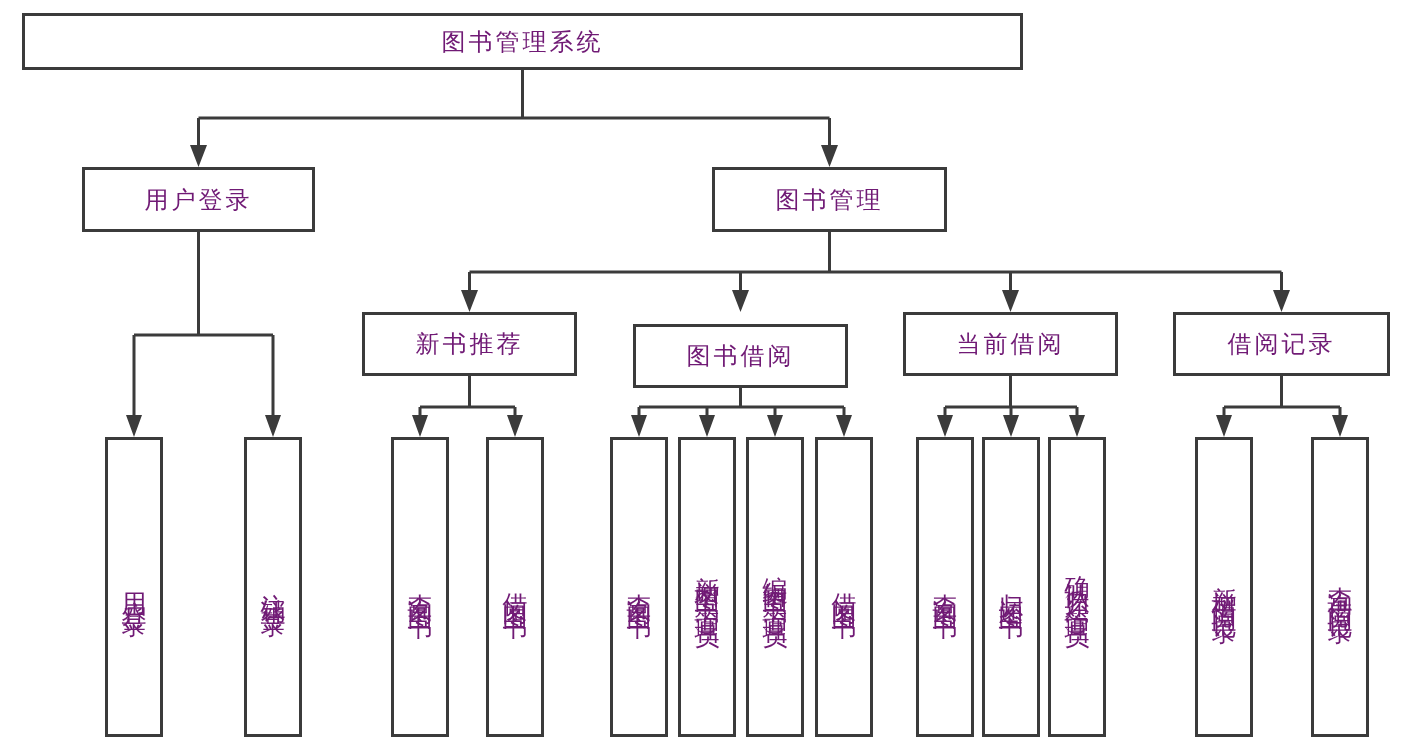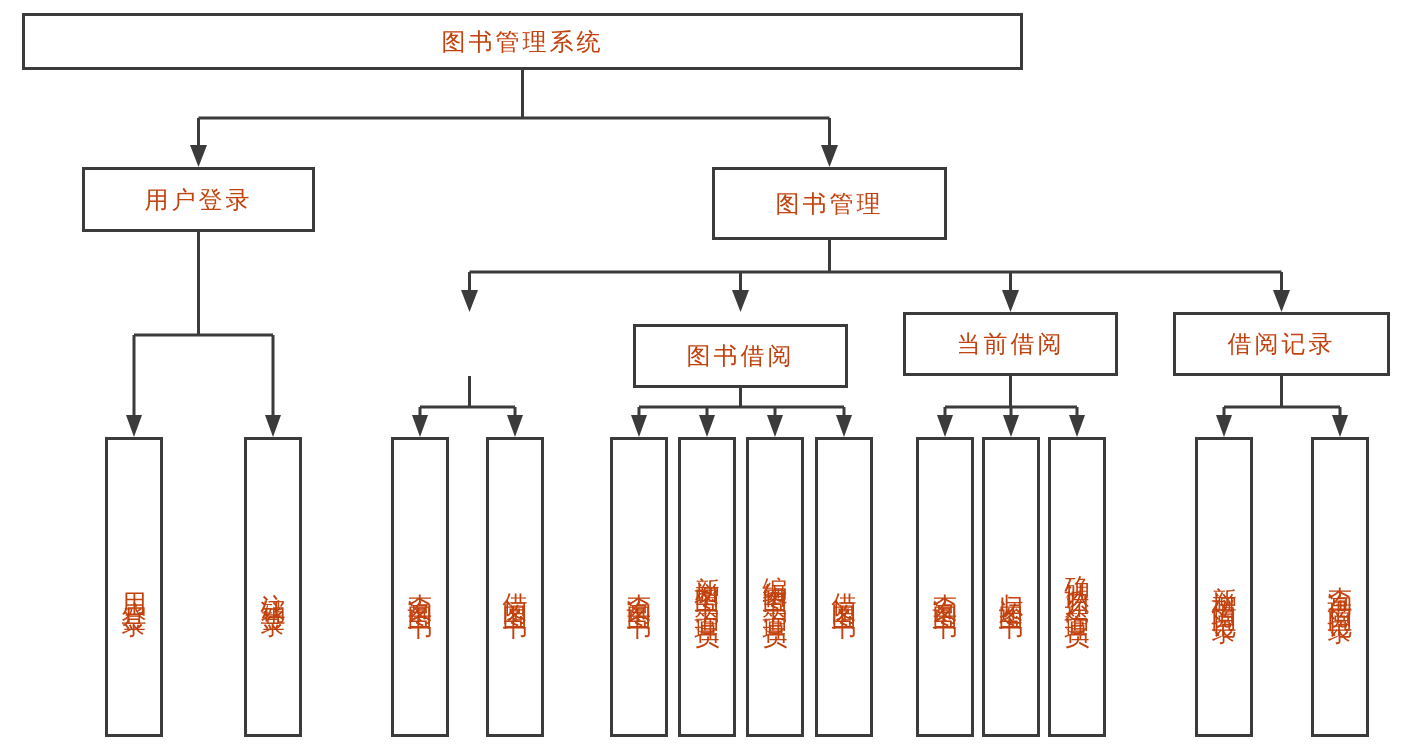--- a/index.html
+++ b/index.html
@@ -23,21 +23,21 @@
   }
   .node {
     position: absolute;
     box-sizing: border-box;
     border: 3px solid #3b3b3b;
     background: #ffffff;
     display: flex;
     align-items: center;
     justify-content: center;
     z-index: 2;
-    color: #c2410c;
+    color: #701a75;
   }
   .hbox span {
     font-size: 24px;
     letter-spacing: 3px;
     white-space: nowrap;
   }
   .vbox {
     width: 58px;
     height: 300px;
     top: 437px;
@@ -109,24 +109,27 @@
       M1332 415 L1348 415 L1340 437 Z"></path>
   </svg>
 
   <div class="node hbox" style="left:22px; top:13px; width:1001px; height:57px;">
     <span>图书管理系统</span>
   </div>
 
   <div class="node hbox" style="left:82px; top:167px; width:233px; height:65px;">
     <span>用户登录</span>
   </div>
-  <div class="node hbox" style="left:712px; top:167px; width:235px; height:73px;">
+  <div class="node hbox" style="left:712px; top:167px; width:235px; height:65px;">
     <span>图书管理</span>
   </div>
 
+  <div class="node hbox" style="left:362px; top:312px; width:215px; height:64px;">
+    <span>新书推荐</span>
+  </div>
   <div class="node hbox" style="left:633px; top:312px; width:215px; height:64px;margin-top:12px;">
     <span>图书借阅</span>
   </div>
   <div class="node hbox" style="left:1173px; top:312px; width:217px; height:64px;">
     <span>借阅记录</span>
   </div>
   <div class="node hbox" style="left:903px; top:312px; width:215px; height:64px;">
     <span>当前借阅</span>
   </div>
 

